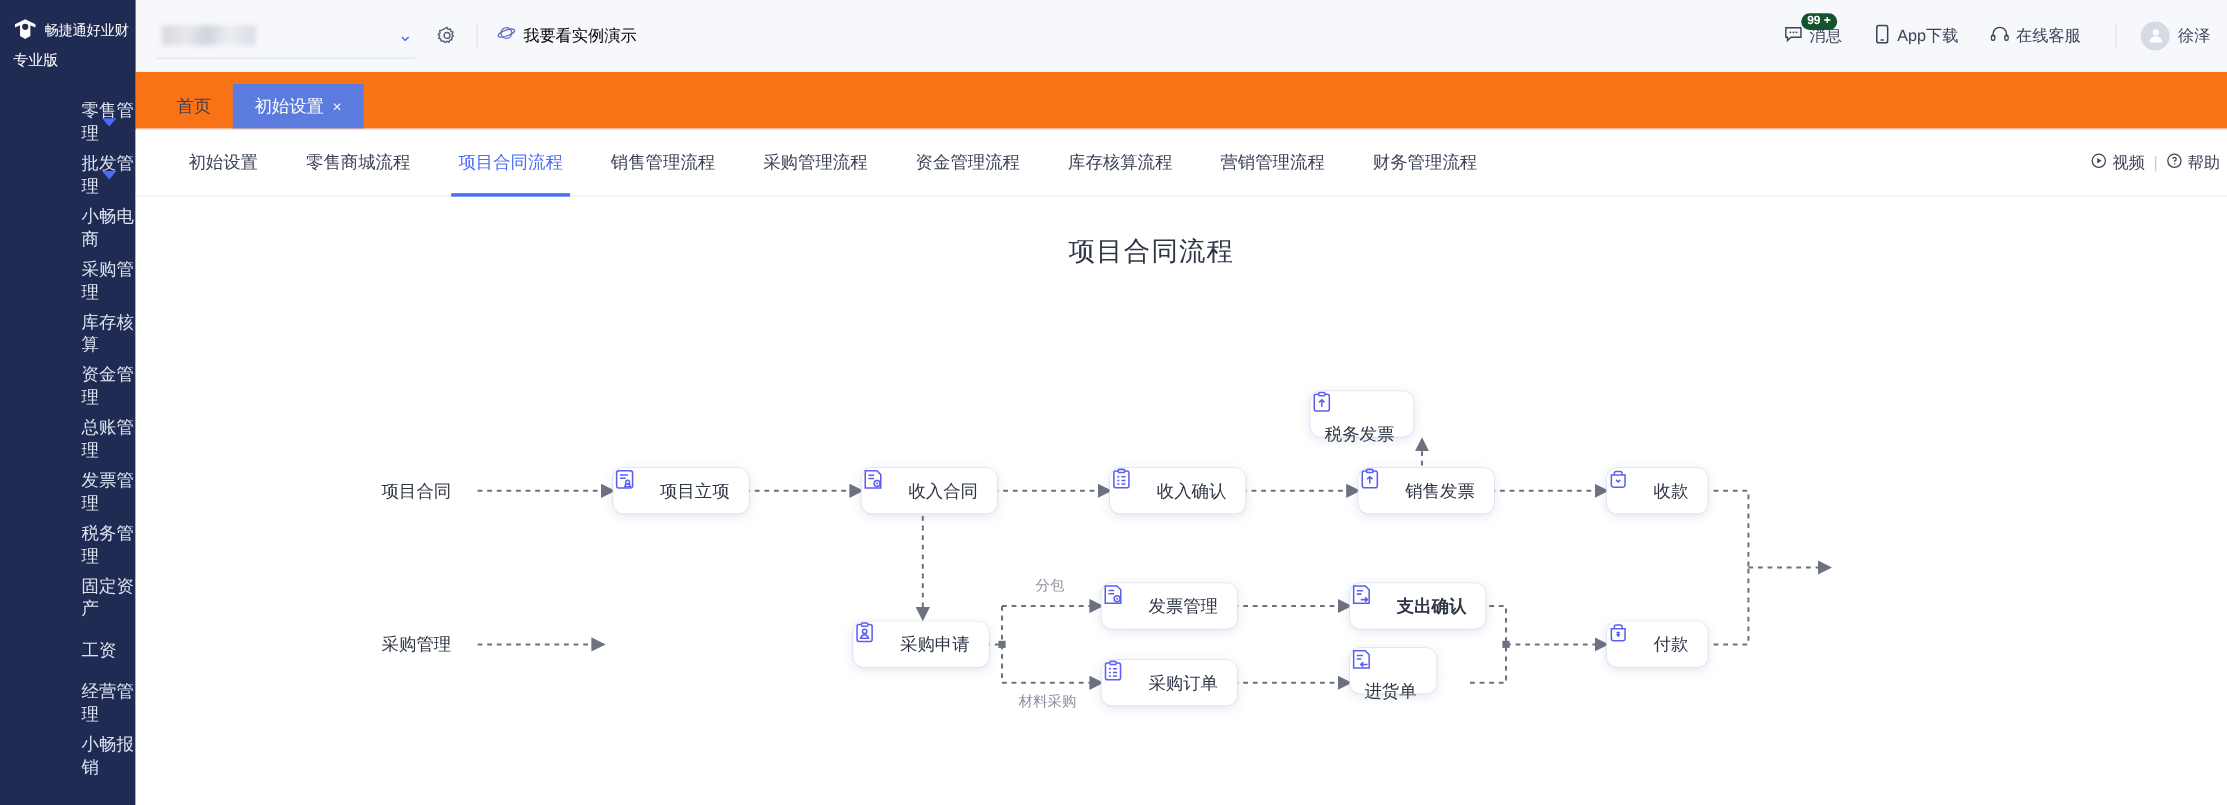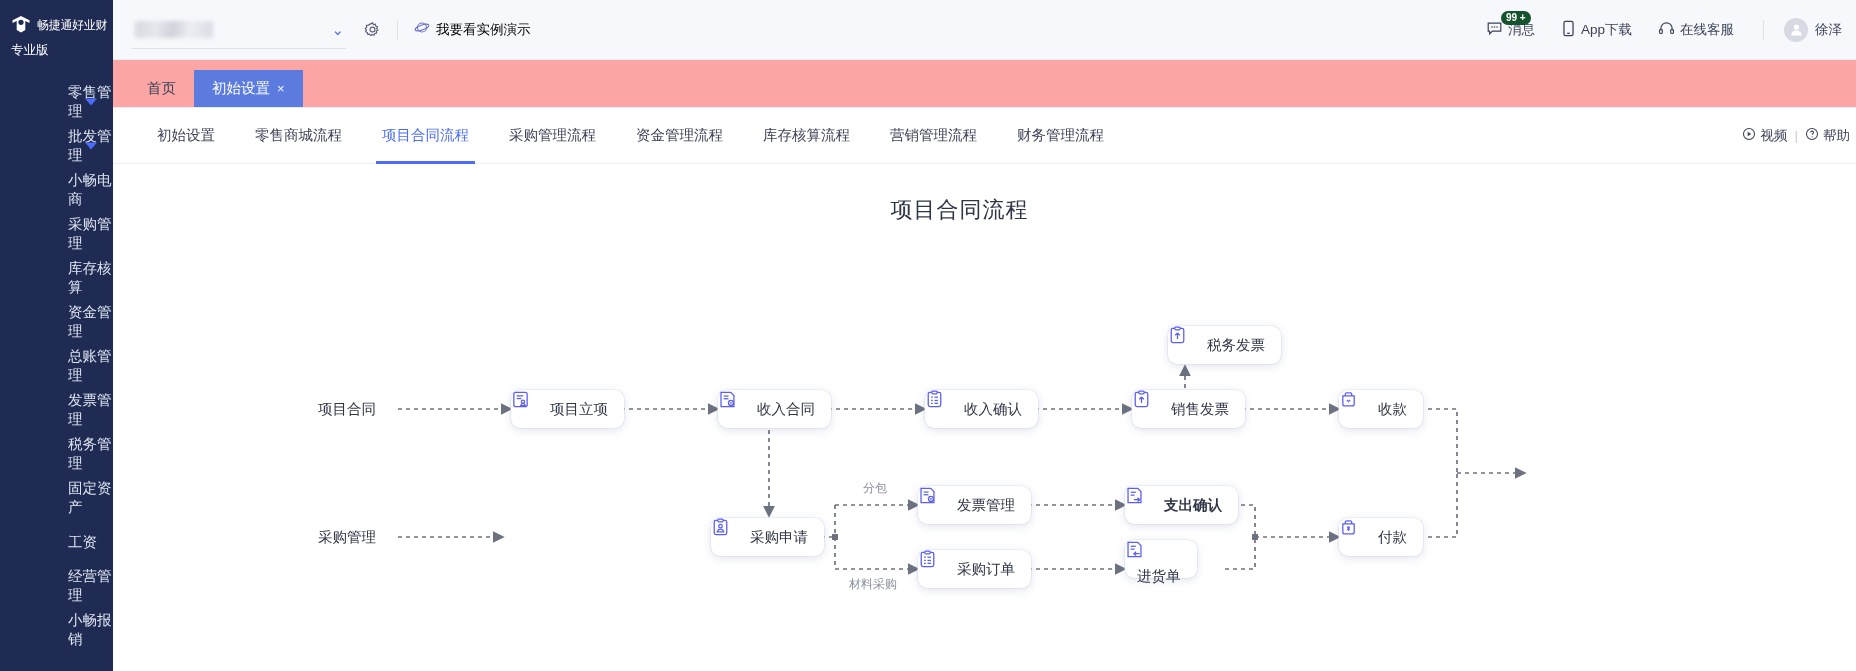--- a/index.html
+++ b/index.html
@@ -61,21 +61,21 @@
     line-height: 1.15; white-space: nowrap;
   }
   .avatar {
     width: 24px; height: 24px; border-radius: 50%; background: #d7dae3;
     display: flex; align-items: center; justify-content: center; margin-left: 4px;
   }
   .user-name { color: #3c4257; font-size: 13.5px; margin-left: 7px; }
 
   
   .tabstrip {
-    height: 48px; background: #fca5a5; display: flex; align-items: flex-end;
+    height: 48px; background: #f97316; display: flex; align-items: flex-end;
     padding-left: 16px; flex: 0 0 48px; border-bottom: 1px solid #e9ebf2;
   }
   .tab {
     height: 37px; display: flex; align-items: center; gap: 7px; padding: 0 18px;
     font-size: 14.5px; color: #3c4257; cursor: pointer;
   }
   .tab.active { background: #5b7cde; color: #ffffff; }
   .tab-close { font-size: 13px; opacity: .95; }
 
   
@@ -265,20 +265,23 @@
       <div class="subnav-item">
         <span>初始设置</span>
         </div>
       <div class="subnav-item">
         <span>零售商城流程</span>
         </div>
       <div class="subnav-item active">
         <span>项目合同流程</span>
         </div>
       <div class="subnav-item">
+        <span>销售管理流程</span>
+        </div>
+      <div class="subnav-item">
         <span>采购管理流程</span>
         </div>
       <div class="subnav-item">
         <span>资金管理流程</span>
         </div>
       <div class="subnav-item">
         <span>库存核算流程</span>
         </div>
       <div class="subnav-item">
         <span>营销管理流程</span>
@@ -422,21 +425,21 @@
           <span class="nico">
             <svg width="19" height="19" viewBox="0 0 20 20" fill="none" stroke="#5b5ff0" stroke-width="1.35">
               <rect x="3.4" y="2.6" width="13.2" height="14.8" rx="1.8"></rect>
               <rect x="7.2" y="1.2" width="5.6" height="2.8" rx="1" fill="#fff"></rect>
               <path d="M10 13.6V7.4M10 7.4l-2.4 2.4M10 7.4l2.4 2.4"></path>
             </svg>
           </span>
           <span>销售发票</span>
         </div>
 
-        <div class="node" style="left:1055px; top:162px;">
+        <div class="node" style="left:979px; top:162px;flex-direction:column;">
           <span class="nico">
             <svg width="19" height="19" viewBox="0 0 20 20" fill="none" stroke="#5b5ff0" stroke-width="1.35">
               <rect x="3.4" y="2.6" width="13.2" height="14.8" rx="1.8"></rect>
               <rect x="7.2" y="1.2" width="5.6" height="2.8" rx="1" fill="#fff"></rect>
               <path d="M10 13.6V7.4M10 7.4l-2.4 2.4M10 7.4l2.4 2.4"></path>
             </svg>
           </span>
           <span>税务发票</span>
         </div>
 

